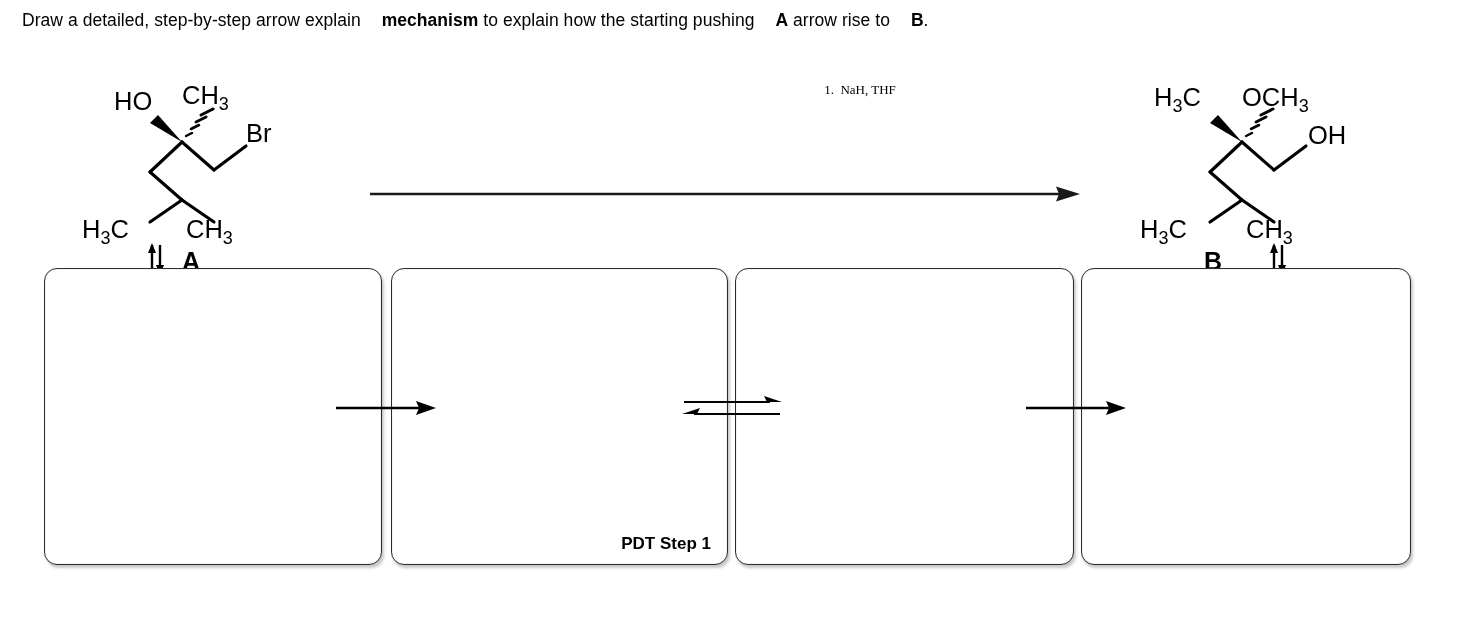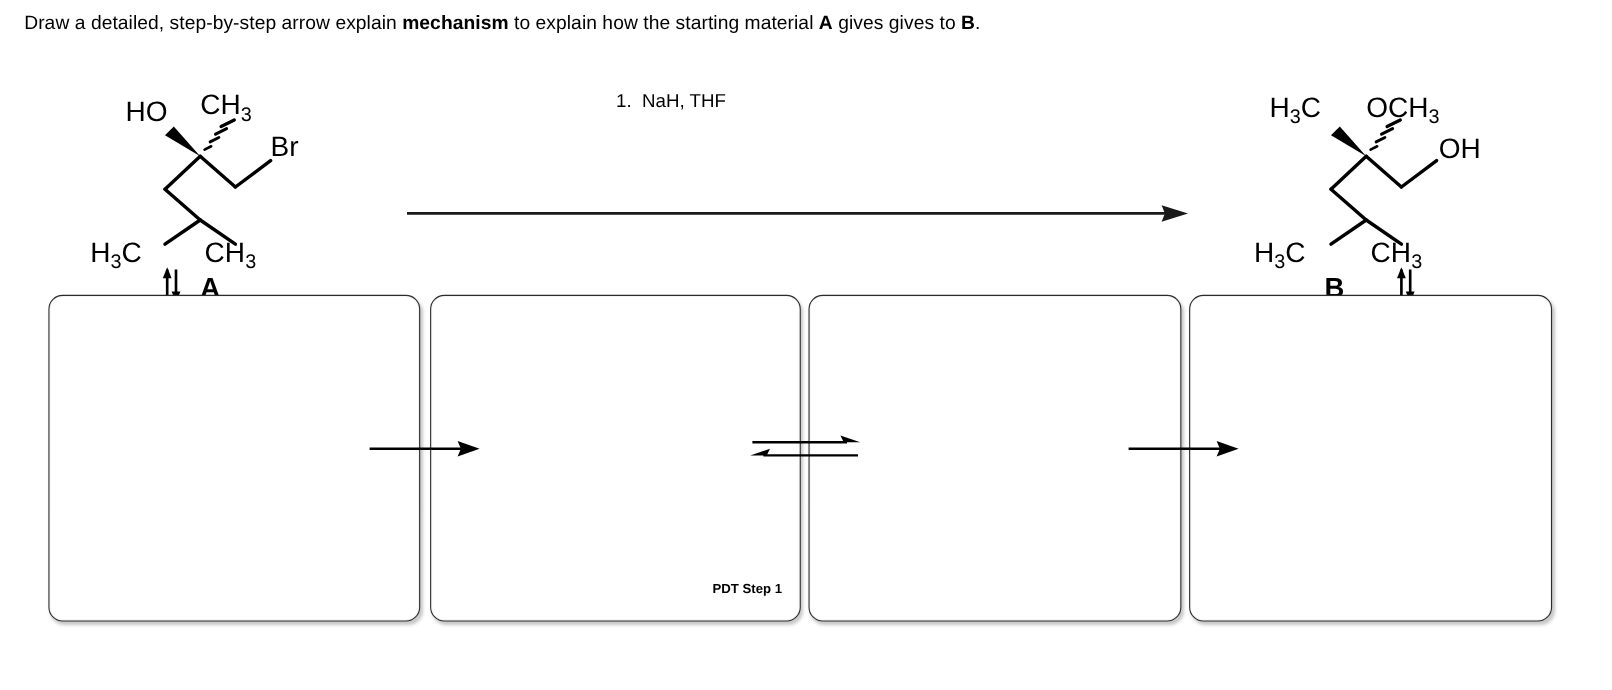--- a/index.html
+++ b/index.html
@@ -16,29 +16,29 @@
     overflow: hidden;
   }
   .prompt {
     position: absolute;
     left: 22px;
     top: 10px;
     font-size: 17.5px;
     letter-spacing: 0.05px;
     white-space: nowrap;
   }
-  .prompt b { font-weight: bold; }
+  .prompt b { font-weight: bold; margin-left: 16px; }
 
   
   .scheme { position: absolute; left: 0; top: 62px; width: 1465px; height: 200px; padding-left: 30px; }
 
   .struct-a { position: absolute; left: 78px; top: 8px; width: 260px; height: 190px; }
   .struct-b { position: absolute; left: 1138px; top: 8px; width: 280px; height: 190px; }
 
-  .cond { position: absolute; font-size: 17px; white-space: nowrap; }
+  .cond { position: absolute; text-align: center; font-size: 13px; white-space: nowrap; font-family: Liberation Serif, serif; }
   .cond-1 { left: 560px; top: 20px; width: 600px; }
   .cond-2 { left: 560px; top: 100px; width: 600px; }
   .cond sub { font-size: 0.72em; }
 
   .rxn-arrow { position: absolute; left: 370px; top: 122px; width: 710px; height: 20px; }
 
   
   .boxrow { position: absolute; left: 0; top: 268px; width: 1465px; height: 310px; }
   .abox {
     position: absolute;
@@ -51,39 +51,39 @@
     box-sizing: border-box;
   }
   .box1 { left: 44px;   width: 338px; }
   .box2 { left: 391px;  width: 337px; }
   .box3 { left: 735px;  width: 339px; }
   .box4 { left: 1081px; width: 330px; }
 
   .pdt-label {
     position: absolute;
     right: 16px;
-    bottom: 22px;
-    font-size: 12px;
+    bottom: 10px;
+    font-size: 17px;
     font-weight: bold;
     white-space: nowrap;
   }
 
   .step-arrow { position: absolute; top: 120px; height: 40px; }
   .sa1 { left: 336px; width: 100px; }
   .sa2 { left: 682px; width: 100px; }
   .sa3 { left: 1026px; width: 100px; }
 
   svg { display: block; overflow: visible; }
   text { font-family: "Liberation Sans", sans-serif; }
 </style>
 </head>
 <body>
 
 <div class="prompt">
-  <span>Draw a detailed, step-by-step arrow explain </span><b>mechanism</b><span> to explain how the starting material </span><b>A</b><span> gives gives to </span><b>B</b><span>.</span>
+  <span>Draw a detailed, step-by-step arrow explain </span><b>mechanism</b><span> to explain how the starting pushing </span><b>A</b><span> arrow rise to </span><b>B</b><span>.</span>
 </div>
 
 <div class="scheme">
 
   <div class="struct-a">
     <svg width="260" height="190" viewBox="0 0 260 190">
 
       <g stroke="#000" stroke-width="3.1" fill="none" stroke-linecap="round">
 
         <line x1="104" y1="72" x2="72" y2="102"></line>

